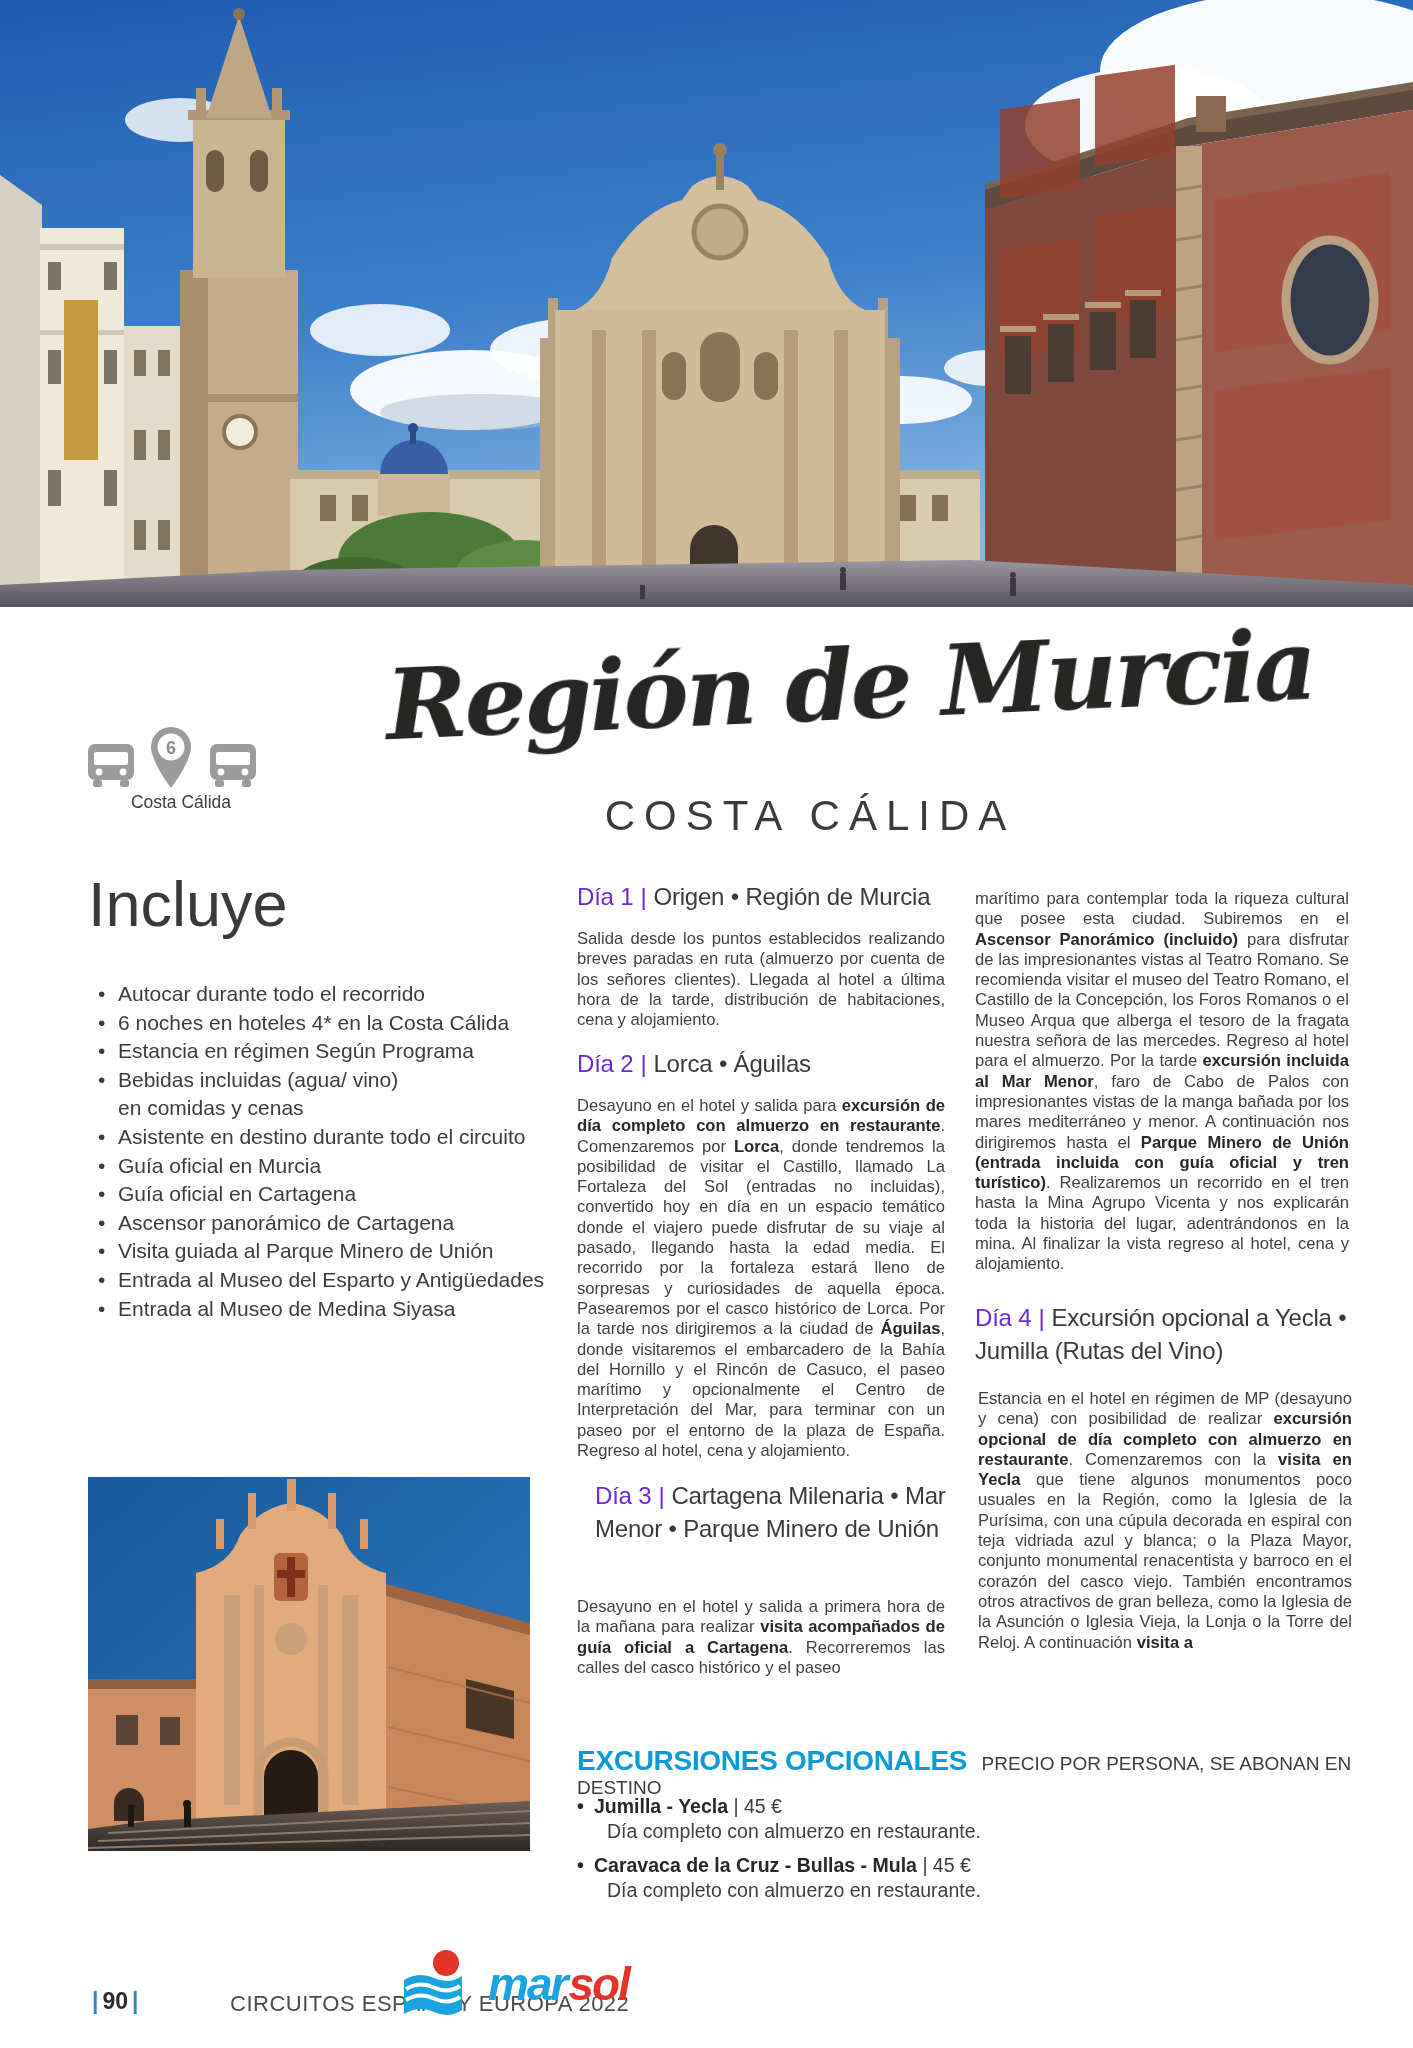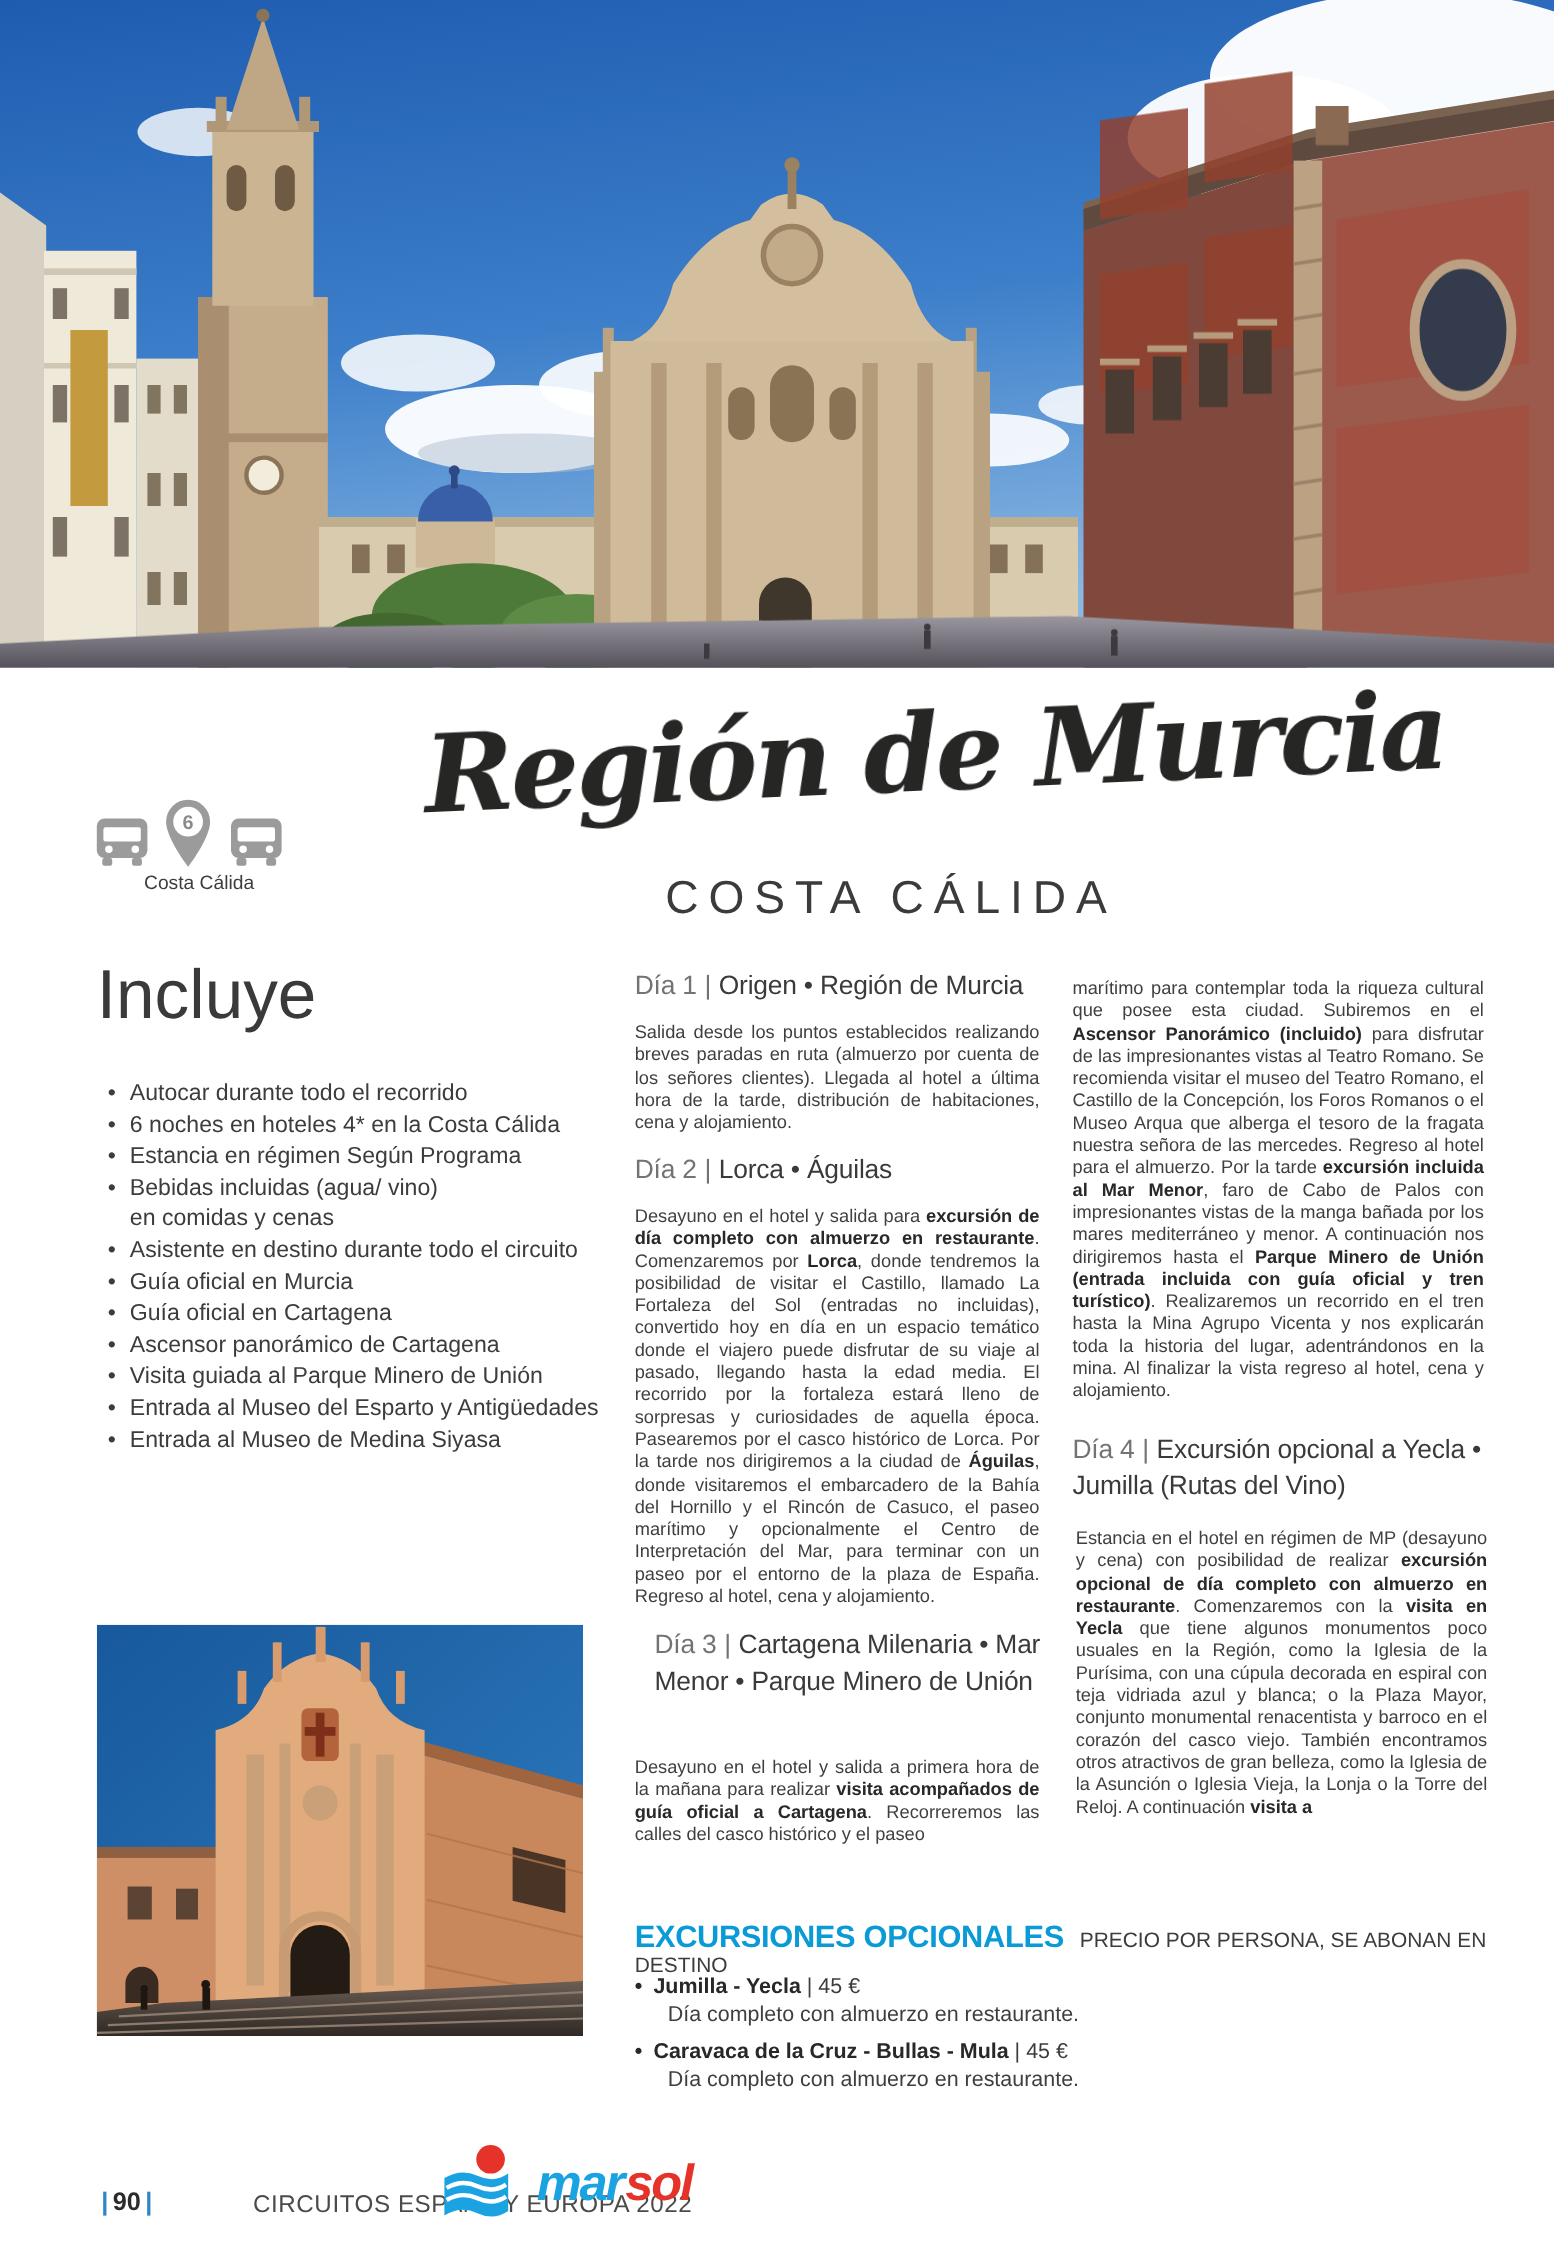--- a/index.html
+++ b/index.html
@@ -28,21 +28,21 @@
   
   .includes-h{position:absolute;left:88px;top:868px;font-size:63px;color:#3a3a39;font-weight:400;}
   .includes{position:absolute;left:90px;top:980px;width:465px;margin:0;padding:0;list-style:none;
     font-size:21px;line-height:28.6px;color:#3c3c3b;}
   .includes li{position:relative;padding-left:28px;white-space:pre-line;}
   .includes li::before{content:"•";position:absolute;left:8px;top:0;color:#3c3c3b;}
 
   
   .day-h{position:absolute;margin:0;font-size:24px;line-height:30px;font-weight:400;
     color:#3a3a39;letter-spacing:-0.2px;}
-  .day-h .lbl,.day-h .sep{color:#737373;}
+  .day-h .lbl,.day-h .sep{color:#6d28d9;}
   .day-h .sep{margin:0 7px;font-weight:300;}
   .body-p{position:absolute;margin:0;width:368px;font-size:16.6px;line-height:20.3px;
     text-align:justify;color:#3f3f3e;}
   .body-p .b{font-weight:700;color:#282827;}
   #day1-h{left:577px;top:882px;width:380px;}
   #day1-p{left:577px;top:929px;}
   #day2-h{left:577px;top:1049px;width:380px;}
   #day2-p{left:577px;top:1096px;}
   #day3-h{left:595px;top:1479px;width:352px;line-height:33px;}
   #day3-p{left:577px;top:1597px;}

